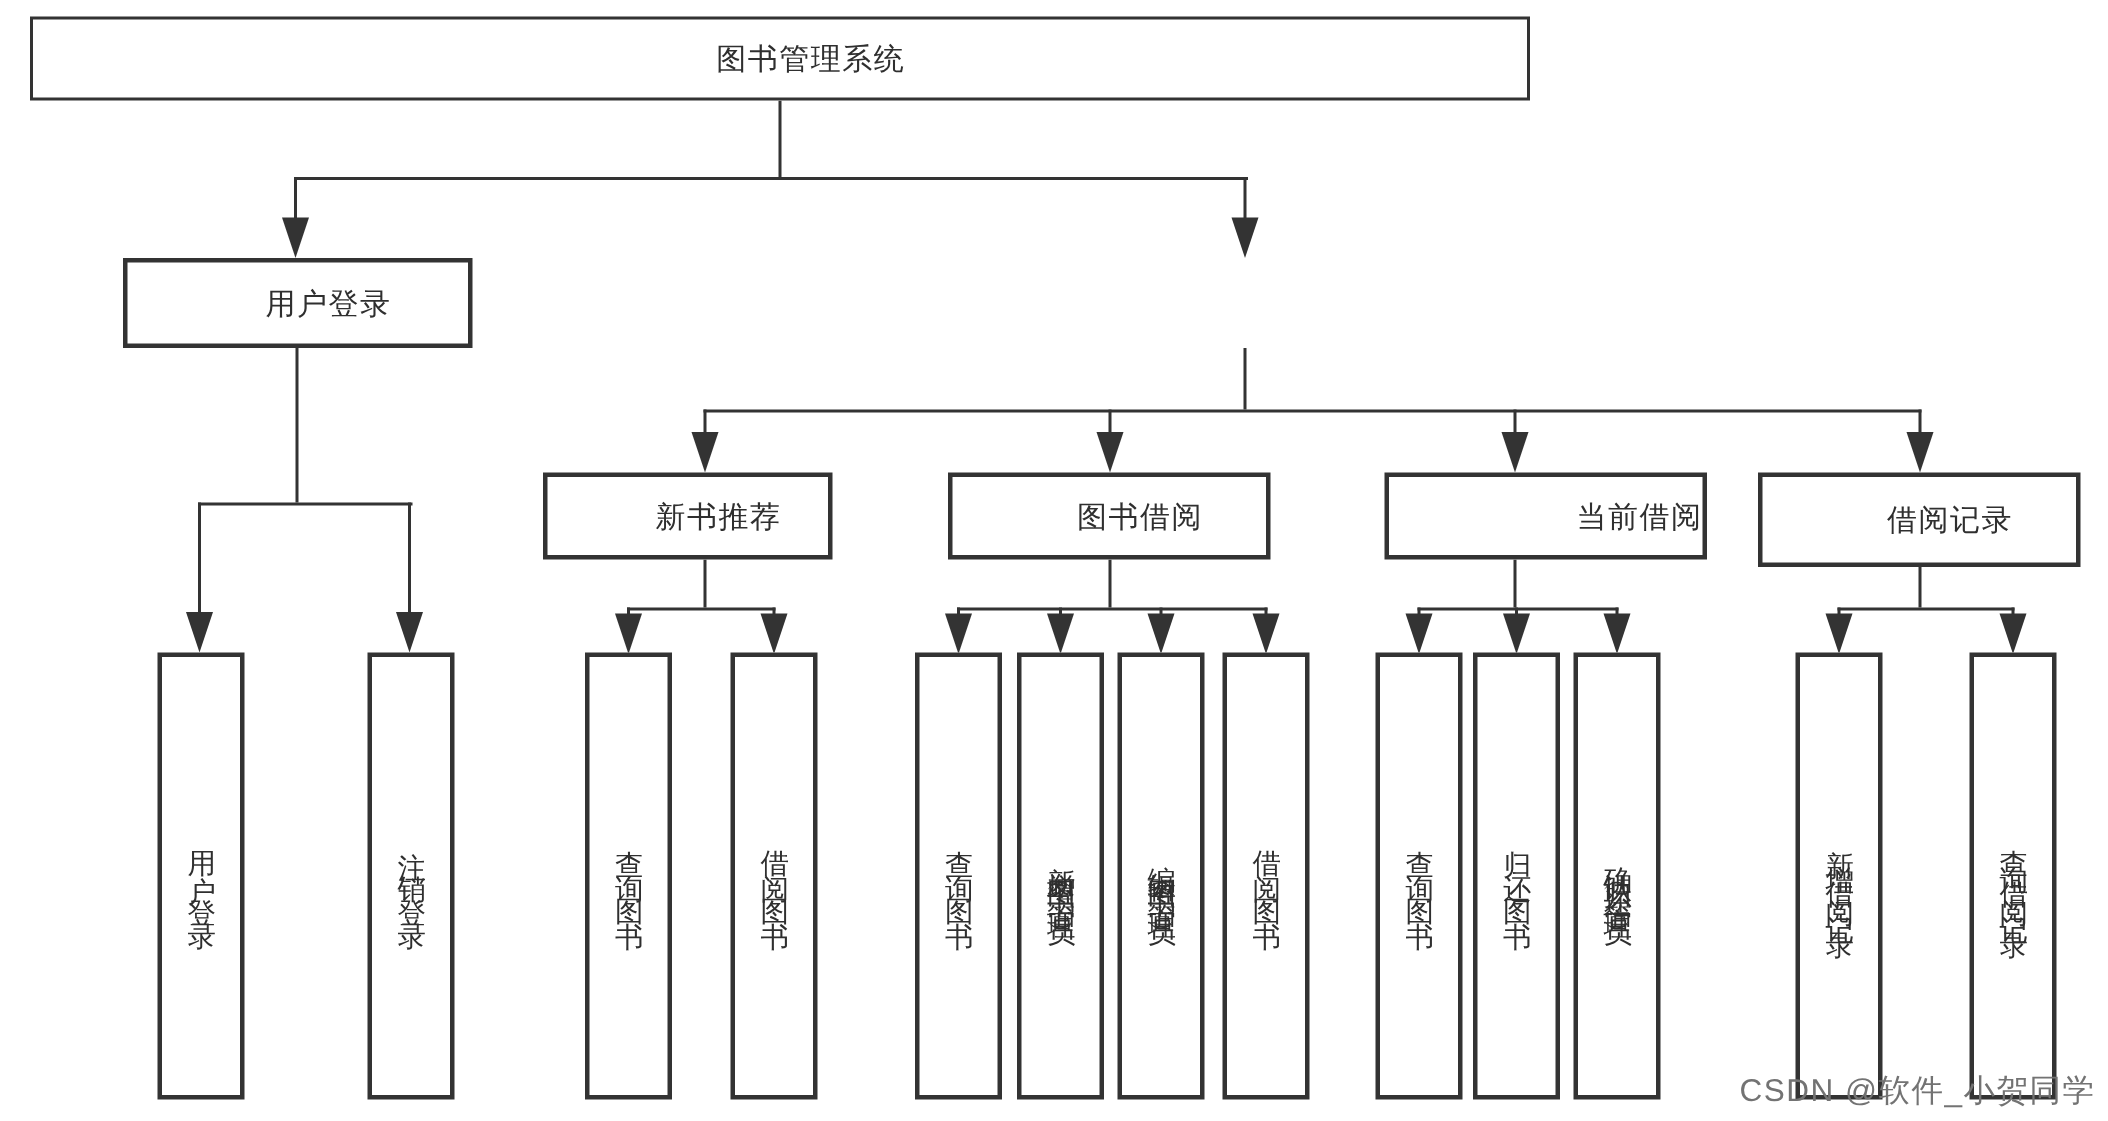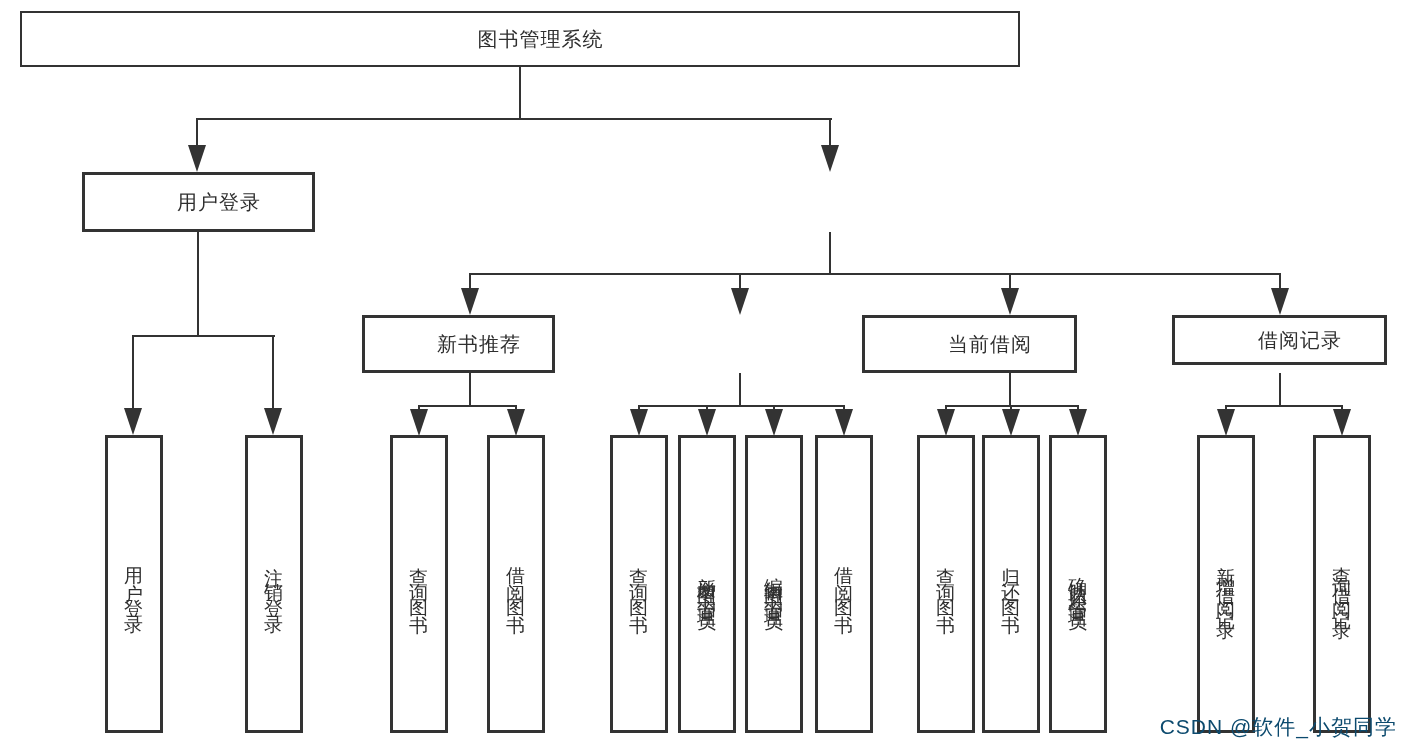--- a/index.html
+++ b/index.html
@@ -43,21 +43,21 @@
   .line{position:absolute;background:#333333;}
   .arrow{
     position:absolute;width:0;height:0;
     border-left:9px solid transparent;
     border-right:9px solid transparent;
     border-top:27px solid #333333;
   }
   .watermark{
     position:absolute;
     right:8px;bottom:6px;
-    color:#0c4a6e;
+    color:#737373;
     font-size:21px;
     letter-spacing:1px;
     pointer-events:none;
   }
 </style>
 </head>
 <body>
 
 <div class="canvas">
 
@@ -124,24 +124,27 @@
     <span>图书管理系统</span>
   </div>
 
   <div class="node" style="left:82px;top:172px;width:233px;height:60px;">
     <span>用户登录</span>
   </div>
 
   <div class="node" style="left:362px;top:315px;width:193px;height:58px;">
     <span>新书推荐</span>
   </div>
-  <div class="node" style="left:862px;top:315px;width:215px;height:58px;">
+  <div class="node" style="left:632px;top:315px;width:215px;height:58px;">
+    <span>图书借阅</span>
+  </div>
+  <div class="node" style="left:923px;top:315px;width:215px;height:58px;justify-content:flex-end;">
     <span>当前借阅</span>
   </div>
-  <div class="node" style="left:1172px;top:315px;width:215px;height:50px;">
+  <div class="node" style="left:1172px;top:315px;width:215px;height:63px;">
     <span>借阅记录</span>
   </div>
 
   <div class="vbox" style="left:105px;">
     <span class="vtext sp-wide">用户登录</span>
   </div>
   <div class="vbox" style="left:245px;">
     <span class="vtext sp-wide">注销登录</span>
   </div>
 

